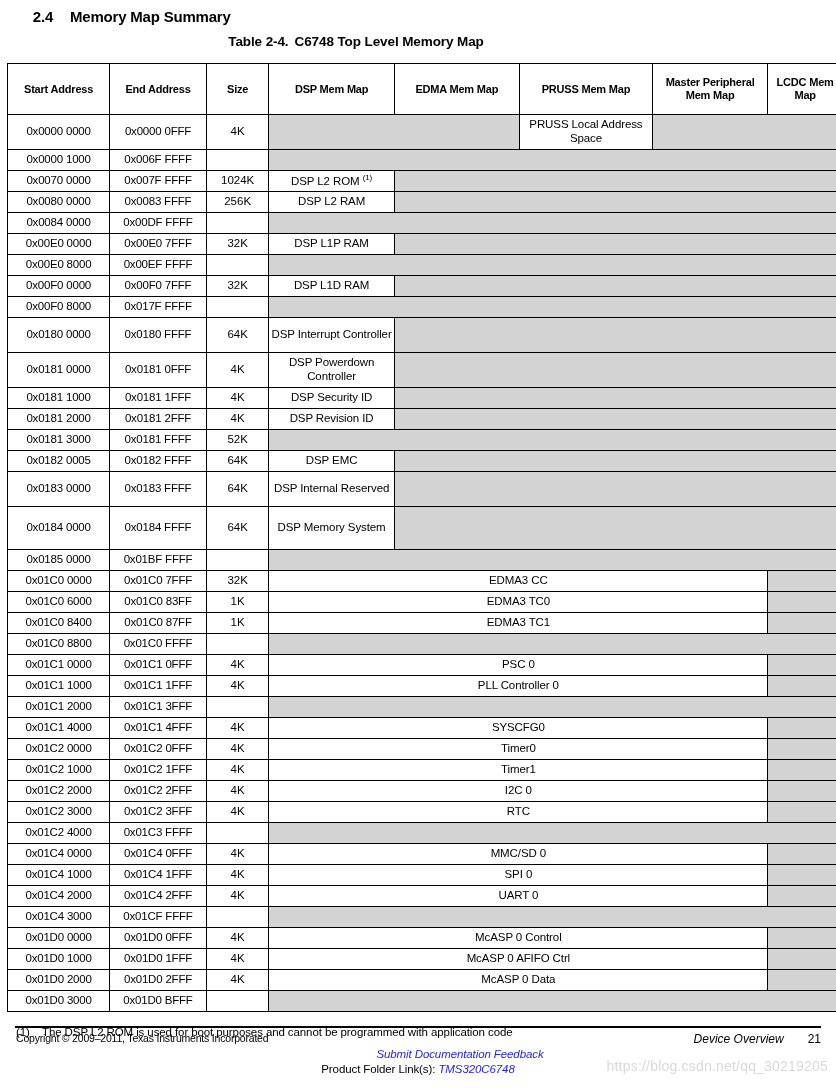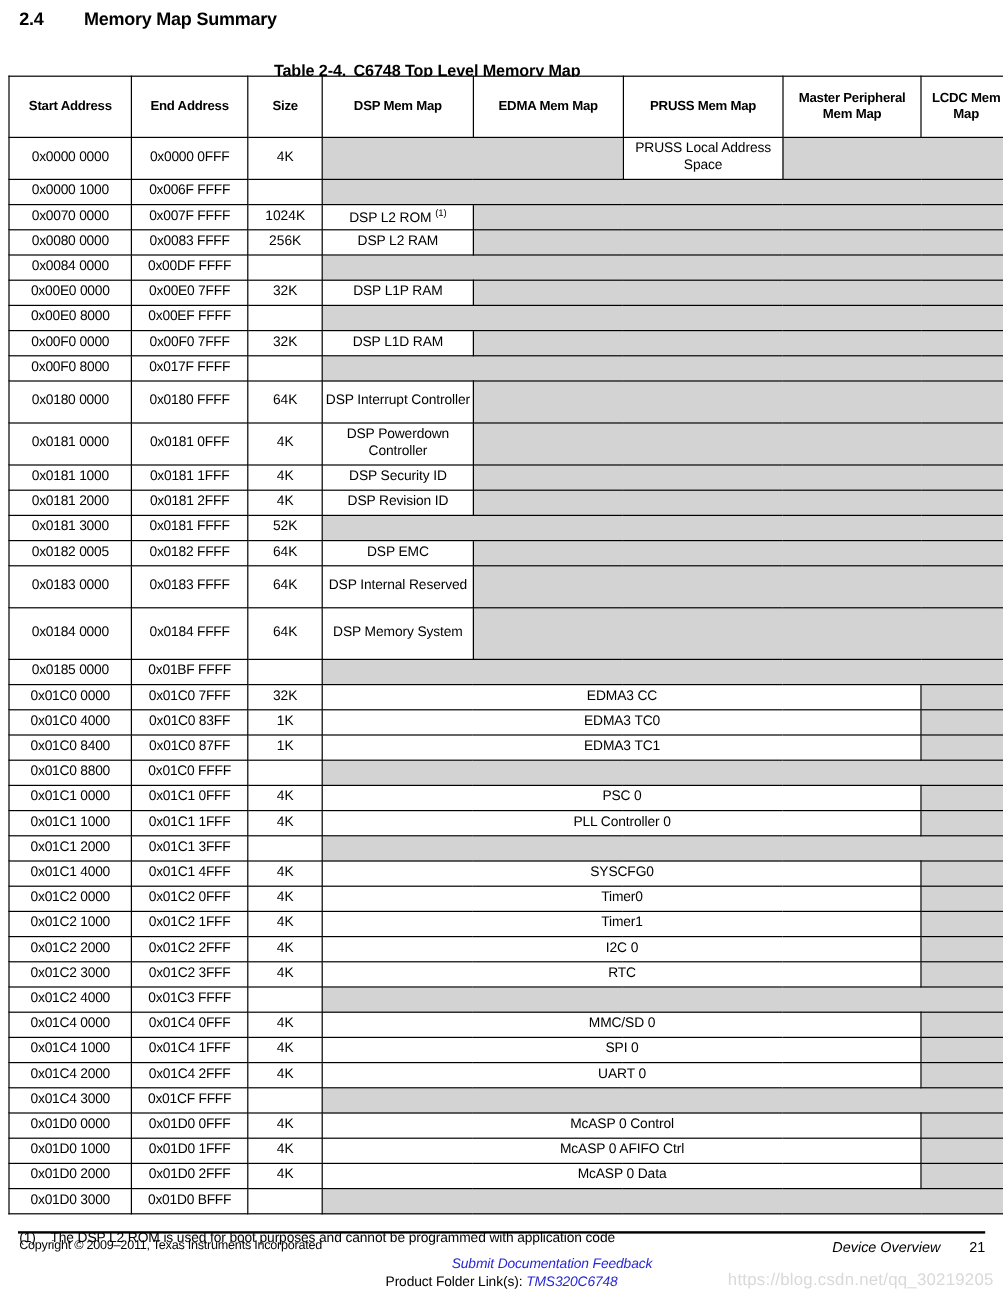--- a/index.html
+++ b/index.html
@@ -19,27 +19,27 @@
   
   #section-heading {
     position: absolute;
     left: 16px;
     top: 8px;
     font-size: 15px;
     font-weight: bold;
     letter-spacing: -0.2px;
     white-space: nowrap;
   }
-  #section-heading .sec-num { display: inline-block; width: 54px; }
+  #section-heading .sec-num { display: inline-block; width: 54px; text-align: center; }
 
   
   #table-caption {
     position: absolute;
     left: 0;
-    top: 51px;
+    top: 34px;
     width: 712px;
     text-align: center;
     font-size: 13.5px;
     font-weight: bold;
     letter-spacing: -0.1px;
   }
   #table-caption .cap-gap { display: inline-block; width: 6px; }
 
   
   #memory-map-table {
@@ -322,21 +322,21 @@
         <td class="label shaded" colspan="5"></td>
       </tr>
       <tr class="r-norm">
         <td class="addr">0x01C0 0000</td>
         <td class="addr">0x01C0 7FFF</td>
         <td class="size">32K</td>
         <td class="label" colspan="4">EDMA3 CC</td>
         <td class="label shaded"></td>
       </tr>
       <tr class="r-norm">
-        <td class="addr">0x01C0 4000</td>
+        <td class="addr">0x01C0 6000</td>
         <td class="addr">0x01C0 83FF</td>
         <td class="size">1K</td>
         <td class="label" colspan="4">EDMA3 TC0</td>
         <td class="label shaded"></td>
       </tr>
       <tr class="r-norm">
         <td class="addr">0x01C0 8400</td>
         <td class="addr">0x01C0 87FF</td>
         <td class="size">1K</td>
         <td class="label" colspan="4">EDMA3 TC1</td>

